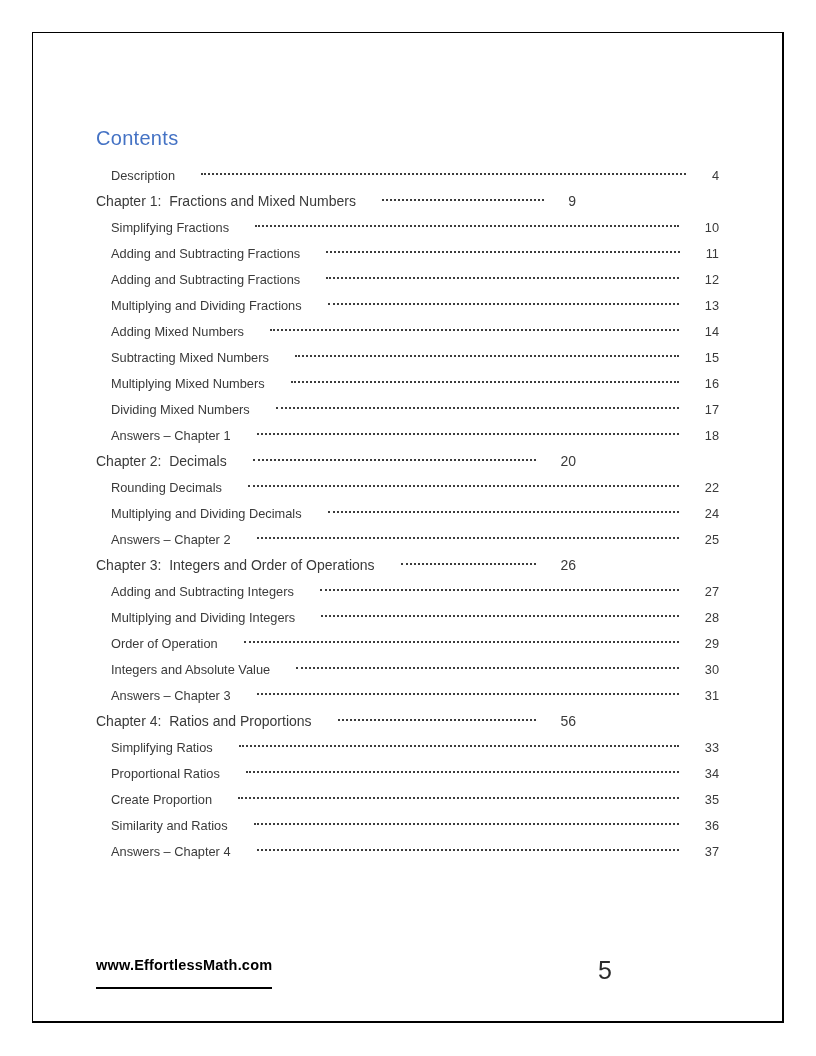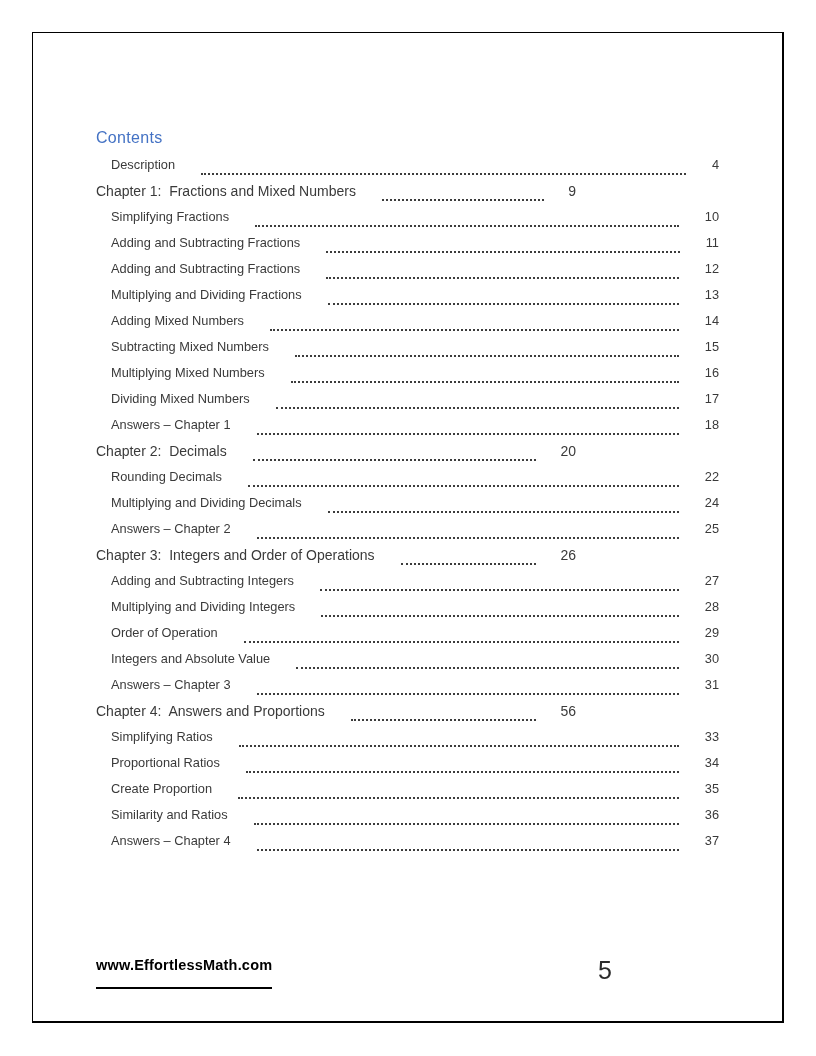--- a/index.html
+++ b/index.html
@@ -23,31 +23,31 @@
     left:32px;top:32px;right:32px;bottom:33px;
     border-style:solid;border-color:#000;
     border-width:1px 2px 2px 1px;
     background:#fff;
   }
   .content{
     position:absolute;
     left:63px;right:66px;top:92px;
   }
   .toc-heading{
-    font-size:16px;
+    font-size:20px;
     font-weight:400;
     letter-spacing:0.3px;
     color:var(--heading-color);
     line-height:26px;
     margin-bottom:6px;
   }
   .toc{width:623px;}
   .toc-row{
     display:flex;
-    align-items:flex-start;
+    align-items:flex-end;
     height:26px;
     color:var(--text-color);
     cursor:default;
     gap:22px;
   }
   .toc-row .label{
     white-space:pre;
     flex:0 0 auto;
   }
   .toc-row .leader{
@@ -204,21 +204,21 @@
             <span class="label">Integers and Absolute Value</span>
             <span class="leader"></span>
             <span class="pg">30</span>
           </div>
           <div class="toc-row entry">
             <span class="label">Answers – Chapter 3</span>
             <span class="leader"></span>
             <span class="pg">31</span>
           </div>
           <div class="toc-row chapter">
-            <span class="label">Chapter 4:  Answers and Proportions</span>
+            <span class="label">Chapter 4:  Ratios and Proportions</span>
             <span class="leader"></span>
             <span class="pg">56</span>
           </div>
           <div class="toc-row entry">
             <span class="label">Simplifying Ratios</span>
             <span class="leader"></span>
             <span class="pg">33</span>
           </div>
           <div class="toc-row entry">
             <span class="label">Proportional Ratios</span>

